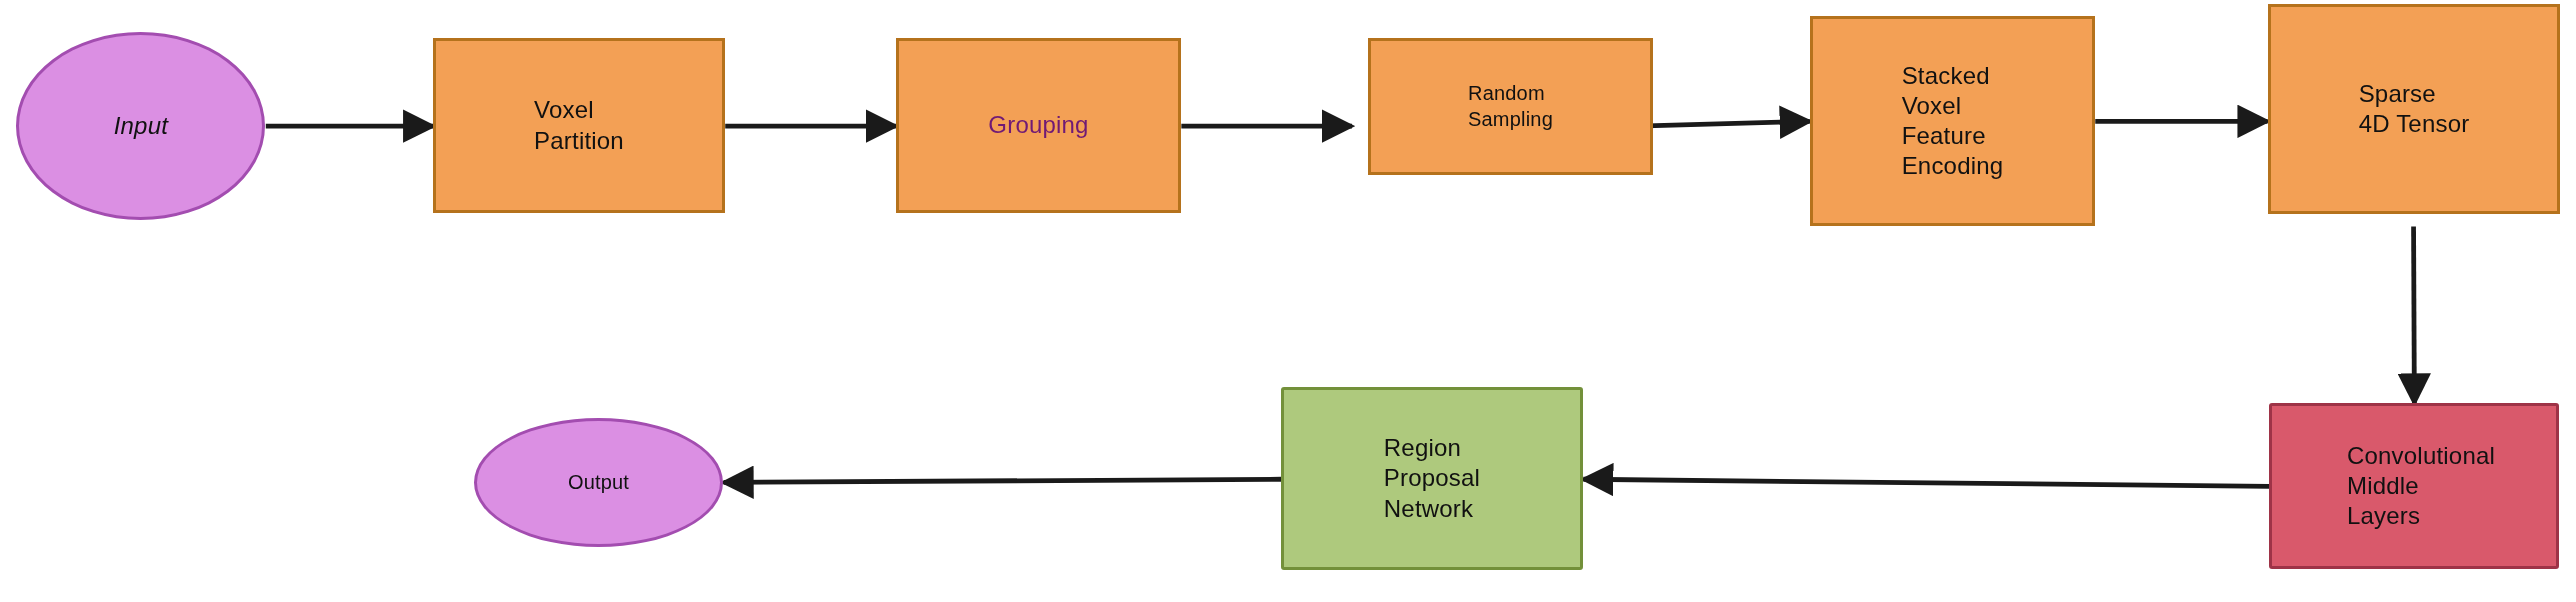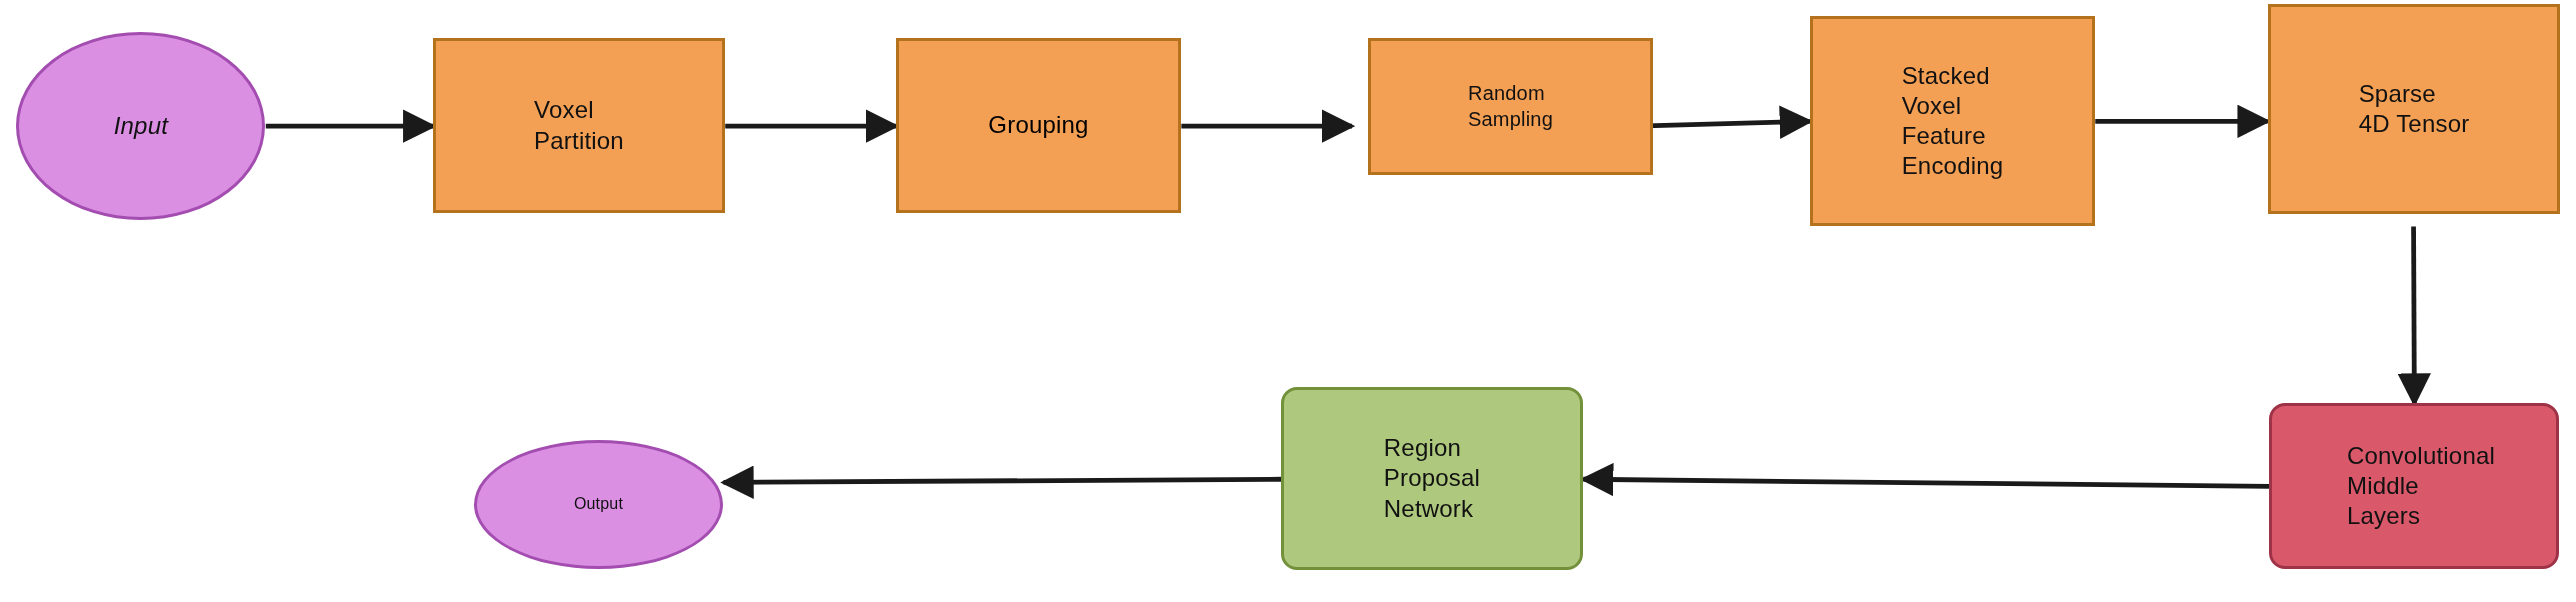--- a/index.html
+++ b/index.html
@@ -44,21 +44,21 @@
     border-width: 3.2px;
   }
   .node-ellipse {
     border-style: solid;
     border-width: 3.2px;
     border-radius: 50%;
   }
   .node-round {
     border-style: solid;
     border-width: 3.2px;
-    border-radius: 16px;
+    border-radius: 3px;
   }
 </style>
 </head>
 <body>
 
 <div id="canvas" style="width: 2576px; height: 603px; background: rgb(255, 255, 255);">
 
   <svg id="edges" viewBox="0 0 3236 757" xmlns="http://www.w3.org/2000/svg">
       <defs>
         <marker id="arrow" viewBox="0 0 10 10" refX="9" refY="5" markerWidth="7" markerHeight="7" orient="auto-start-reverse">
@@ -72,32 +72,32 @@
       <line x1="2632.084076433121" y1="152.20105820105823" x2="2848.504458598726" y2="152.20105820105823" stroke="#1A1A1A" stroke-width="6" marker-end="url(#arrow)"></line>
       <line x1="3031.9464968152865" y1="284.3756613756614" x2="3032.977070063694" y2="506.6693121693122" stroke="#1A1A1A" stroke-width="6" marker-end="url(#arrow)"></line>
       <line x1="2850.5656050955413" y1="610.8068783068784" x2="1989.0063694267515" y2="601.7949735449736" stroke="#1A1A1A" stroke-width="6" marker-end="url(#arrow)"></line>
       <line x1="1609.7554140127388" y1="601.7949735449736" x2="908.9656050955414" y2="605.8002645502646" stroke="#1A1A1A" stroke-width="6" marker-end="url(#arrow)"></line>
     </svg>
 
   <div id="nodes-layer">
       <div class="node node-ellipse" style="left: 16.4px; top: 32px; width: 249px; height: 188px; background: rgb(219, 143, 227); border-color: rgb(163, 77, 176); color: rgb(17, 17, 17); font-size: 24px; font-style: italic;">Input</div>
       <div class="node node-rect" style="left: 433px; top: 38px; width: 292px; height: 175px; background: rgb(243, 160, 85); border-color: rgb(181, 114, 28); color: rgb(17, 17, 17); font-size: 24px;">Voxel
 Partition</div>
-      <div class="node node-rect" style="left: 896px; top: 38px; width: 285px; height: 175px; background: rgb(243, 160, 85); border-color: rgb(181, 114, 28); color: #000000; font-size: 24px;">Grouping</div>
+      <div class="node node-rect" style="left: 896px; top: 38px; width: 285px; height: 175px; background: rgb(243, 160, 85); border-color: rgb(181, 114, 28); color: #701a75; font-size: 24px;">Grouping</div>
       <div class="node node-rect" style="left: 1352px; top: 38px; width: 285px; height: 137px; background: rgb(243, 160, 85); border-color: rgb(181, 114, 28); color: rgb(17, 17, 17); font-size: 20px; margin-left: 16px;">Random
 Sampling</div>
       <div class="node node-rect" style="left: 1810px; top: 16px; width: 285px; height: 210px; background: rgb(243, 160, 85); border-color: rgb(181, 114, 28); color: rgb(17, 17, 17); font-size: 24px;">Stacked
 Voxel
 Feature
 Encoding</div>
       <div class="node node-rect" style="left: 2268px; top: 4px; width: 292px; height: 210px; background: rgb(243, 160, 85); border-color: rgb(181, 114, 28); color: rgb(17, 17, 17); font-size: 24px;">Sparse
 4D Tensor</div>
       <div class="node node-round" style="left: 2269px; top: 403px; width: 290px; height: 166px; background: rgb(217, 89, 107); border-color: rgb(158, 51, 71); color: rgb(17, 17, 17); font-size: 24px; padding-left: 14px;">Convolutional
 Middle
 Layers</div>
       <div class="node node-round" style="left: 1281px; top: 387px; width: 302px; height: 183px; background: rgb(174, 201, 125); border-color: rgb(115, 144, 58); color: rgb(17, 17, 17); font-size: 24px;">Region
 Proposal
 Network</div>
-      <div class="node node-ellipse" style="left: 474px; top: 440px; width: 249px; height: 129px; background: rgb(219, 143, 227); border-color: rgb(163, 77, 176); color: rgb(17, 17, 17); font-size: 16px;">Output</div>
+      <div class="node node-ellipse" style="left: 474px; top: 418px; width: 249px; height: 129px; background: rgb(219, 143, 227); border-color: rgb(163, 77, 176); color: rgb(17, 17, 17); font-size: 20px;">Output</div>
     </div>
 
 </div>
 
 
 </body></html>

